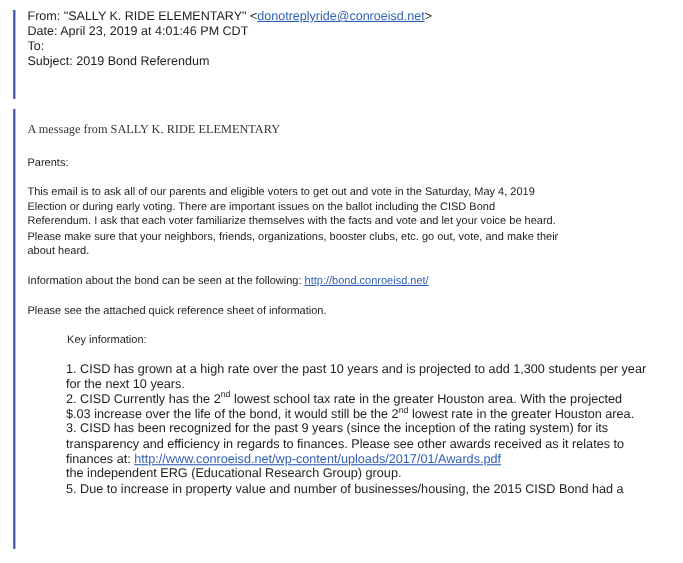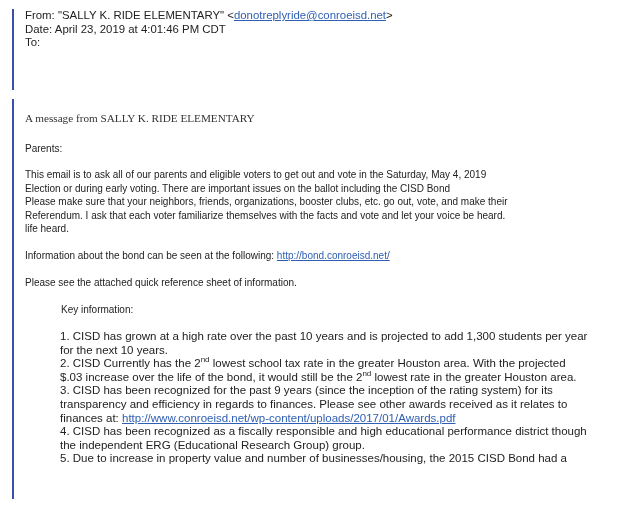--- a/index.html
+++ b/index.html
@@ -90,32 +90,36 @@
     <span>&lt;</span><a>donotreplyride@conroeisd.net</a><span>&gt;</span>
   </div>
   <div class="row">
     <b>Date:</b>
     <span>April 23, 2019 at 4:01:46 PM CDT</span>
   </div>
   <div class="row">
     <span>To:</span>
     <span></span>
   </div>
+  <div class="row">
+    <b>Subject:</b>
+    <b>2019 Bond Referendum</b>
+  </div>
 </div>
 
 <div class="serif-line">A message from SALLY K. RIDE ELEMENTARY</div>
 
 <div class="body-block p-parents">Parents:</div>
 
 <div class="body-block p-main">
   <div>This email is to ask all of our parents and eligible voters to get out and vote in the Saturday, May 4, 2019</div>
   <div>Election or during early voting.  There are important issues on the ballot including the CISD Bond</div>
+  <div>Referendum.  I ask that each voter familiarize themselves with the facts and vote and let your voice be heard.</div>
   <div>Please make sure that your neighbors, friends, organizations, booster clubs, etc. go out, vote, and make their</div>
-  <div>Referendum.  I ask that each voter familiarize themselves with the facts and vote and let your voice be heard.</div>
-  <div>life heard.</div>
+  <div>about heard.</div>
 </div>
 
 <div class="body-block p-info">
   <span>Information about the bond can be seen at the following:  </span><a>http://bond.conroeisd.net/</a>
 </div>
 
 <div class="body-block p-attached">Please see the attached quick reference sheet of information.</div>
 
 <div class="body-block p-key">Key information:</div>
 
@@ -127,19 +131,18 @@
   <div class="item">
     <div><span>2. CISD Currently has the 2</span><sup>nd</sup><span> lowest school tax rate in the greater Houston area.  With the projected</span></div>
     <div><span>$.03 increase over the life of the bond, it would still be the 2</span><sup>nd</sup><span> lowest rate in the greater Houston area.</span></div>
   </div>
   <div class="item">
     <div>3. CISD has been recognized for the past 9 years (since the inception of the rating system) for its</div>
     <div>transparency and efficiency in regards to finances.  Please see other awards received as it relates to</div>
     <div><span>finances at:  </span><a>http://www.conroeisd.net/wp-content/uploads/2017/01/Awards.pdf</a></div>
   </div>
   <div class="item">
-    <div>4. CISD has been recognized as a fiscally responsible and high educational performance district though</div>
     <div>the independent ERG (Educational Research Group) group.</div>
   </div>
   <div class="item">
     <div>5. Due to increase in property value and number of businesses/housing, the 2015 CISD Bond had a</div>
   </div>
 </div>
 
 </body></html>

